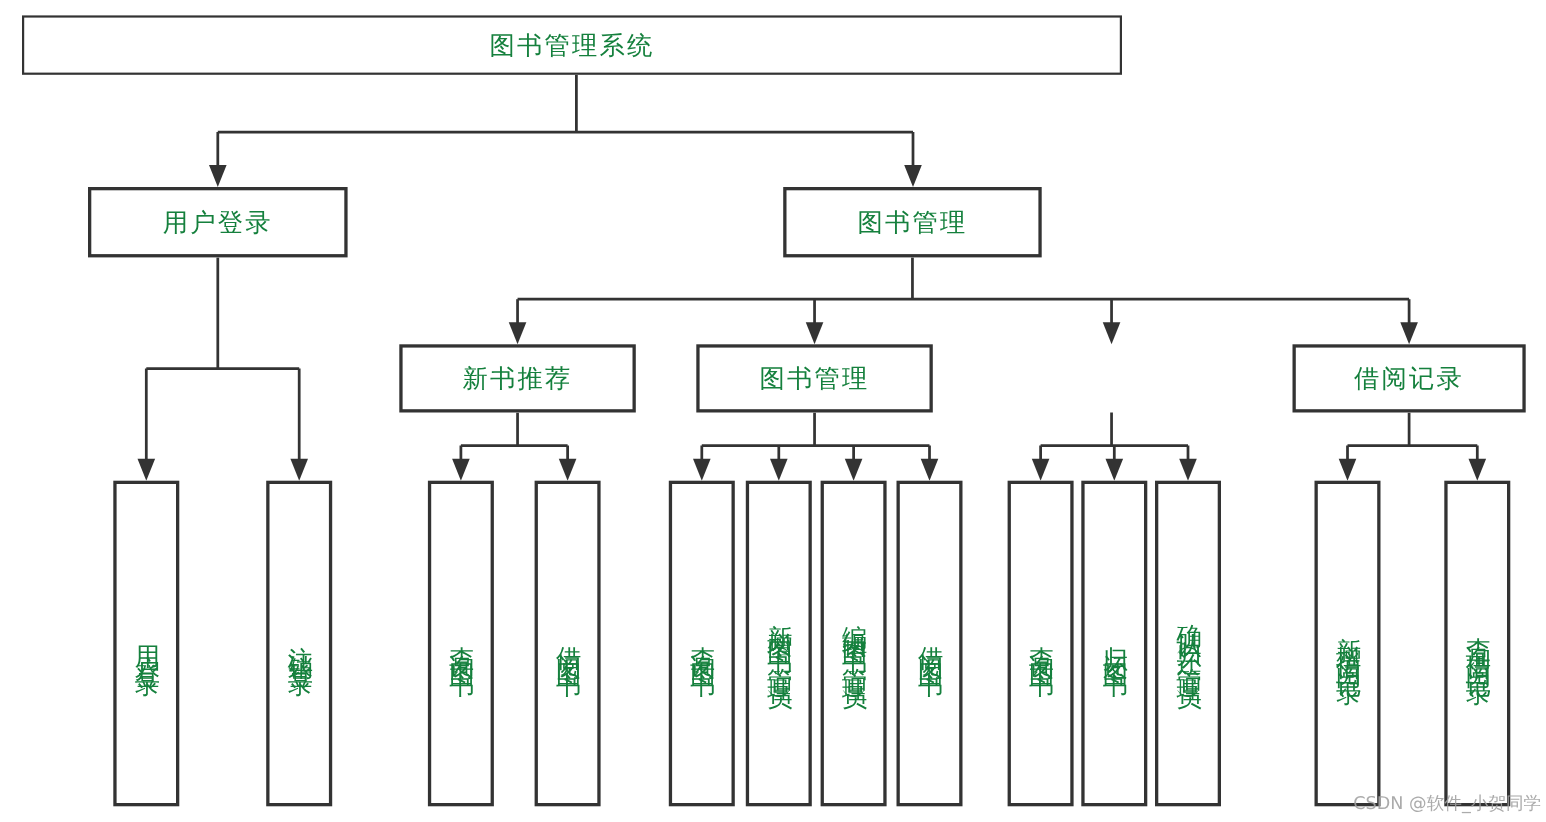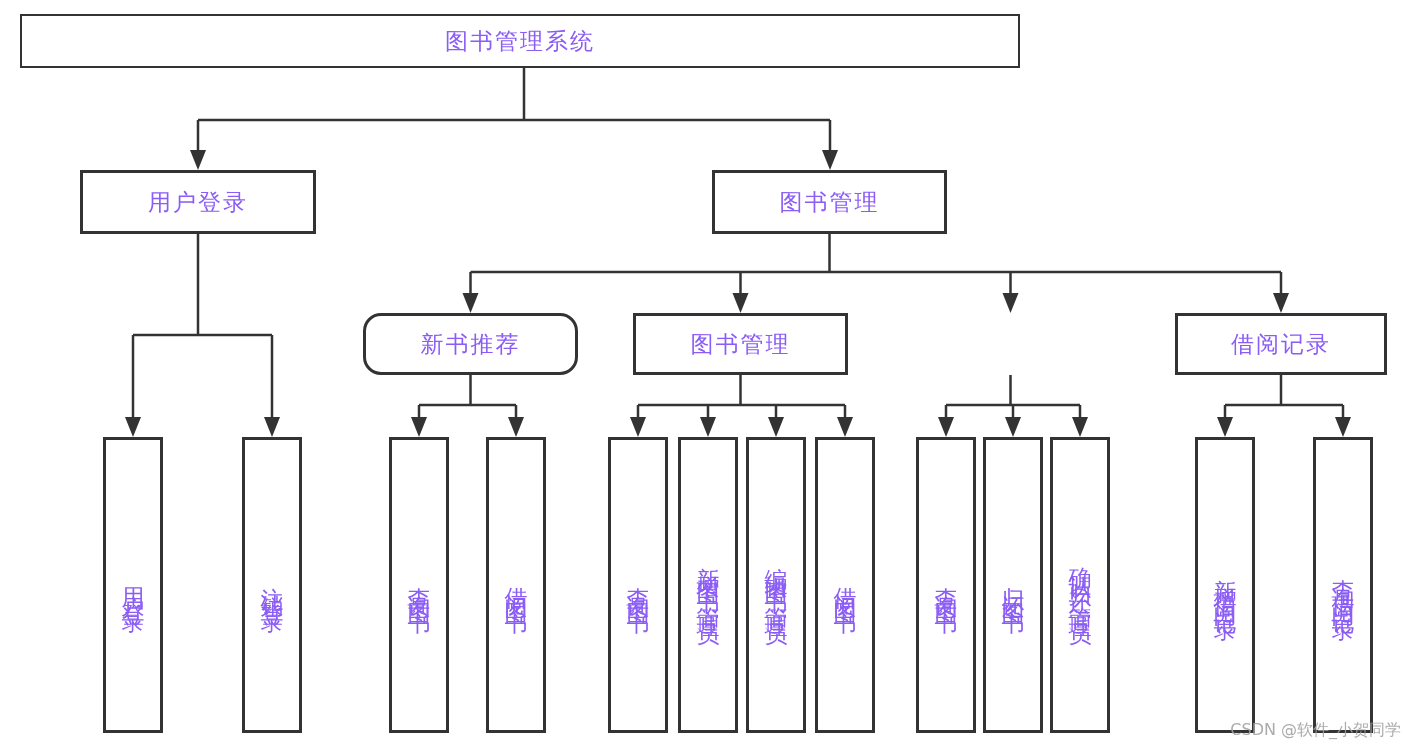--- a/index.html
+++ b/index.html
@@ -17,21 +17,21 @@
   svg.wires polygon { fill: #333333; stroke: none; }
   .box {
     position: absolute;
     background: #ffffff;
     border: 3px solid #333333;
     box-sizing: border-box;
     display: flex;
     align-items: center;
     justify-content: center;
     z-index: 1;
-    color: #8b5cf6;
+    color: #15803d;
   }
   .h-box { font-size: 23px; letter-spacing: 2px; white-space: nowrap; }
   .root-box { border-width: 2px; }
   .v-box {
     writing-mode: vertical-rl;
     text-orientation: mixed;
     font-size: 23px;
     letter-spacing: 8px;
     line-height: 1;
     white-space: nowrap;
@@ -125,21 +125,21 @@
       <line x1="1343" y1="405" x2="1343" y2="419"></line>
       <polygon points="1343,437 1335,417 1351,417"></polygon>
     </g>
   </svg>
 
   <div class="box h-box root-box" style="left:20px; top:14px; width:1000px; height:54px;">图书管理系统</div>
 
   <div class="box h-box" style="left:80px; top:170px; width:236px; height:64px;">用户登录</div>
   <div class="box h-box" style="left:712px; top:170px; width:235px; height:64px;">图书管理</div>
 
-  <div class="box h-box" style="left:363px; top:313px; width:215px; height:62px;border-radius:18px;">新书推荐</div>
+  <div class="box h-box" style="left:363px; top:313px; width:215px; height:62px;">新书推荐</div>
   <div class="box h-box" style="left:633px; top:313px; width:215px; height:62px;">图书管理</div>
   <div class="box h-box" style="left:1175px; top:313px; width:212px; height:62px;">借阅记录</div>
 
   <div class="box v-box" style="left:103px; top:437px; width:60px; height:296px;">用户登录</div>
   <div class="box v-box" style="left:242px; top:437px; width:60px; height:296px;">注销登录</div>
 
   <div class="box v-box" style="left:389px; top:437px; width:60px; height:296px;">查询图书</div>
   <div class="box v-box" style="left:486px; top:437px; width:60px; height:296px;">借阅图书</div>
 
   <div class="box v-box" style="left:608px; top:437px; width:60px; height:296px;">查询图书</div>

